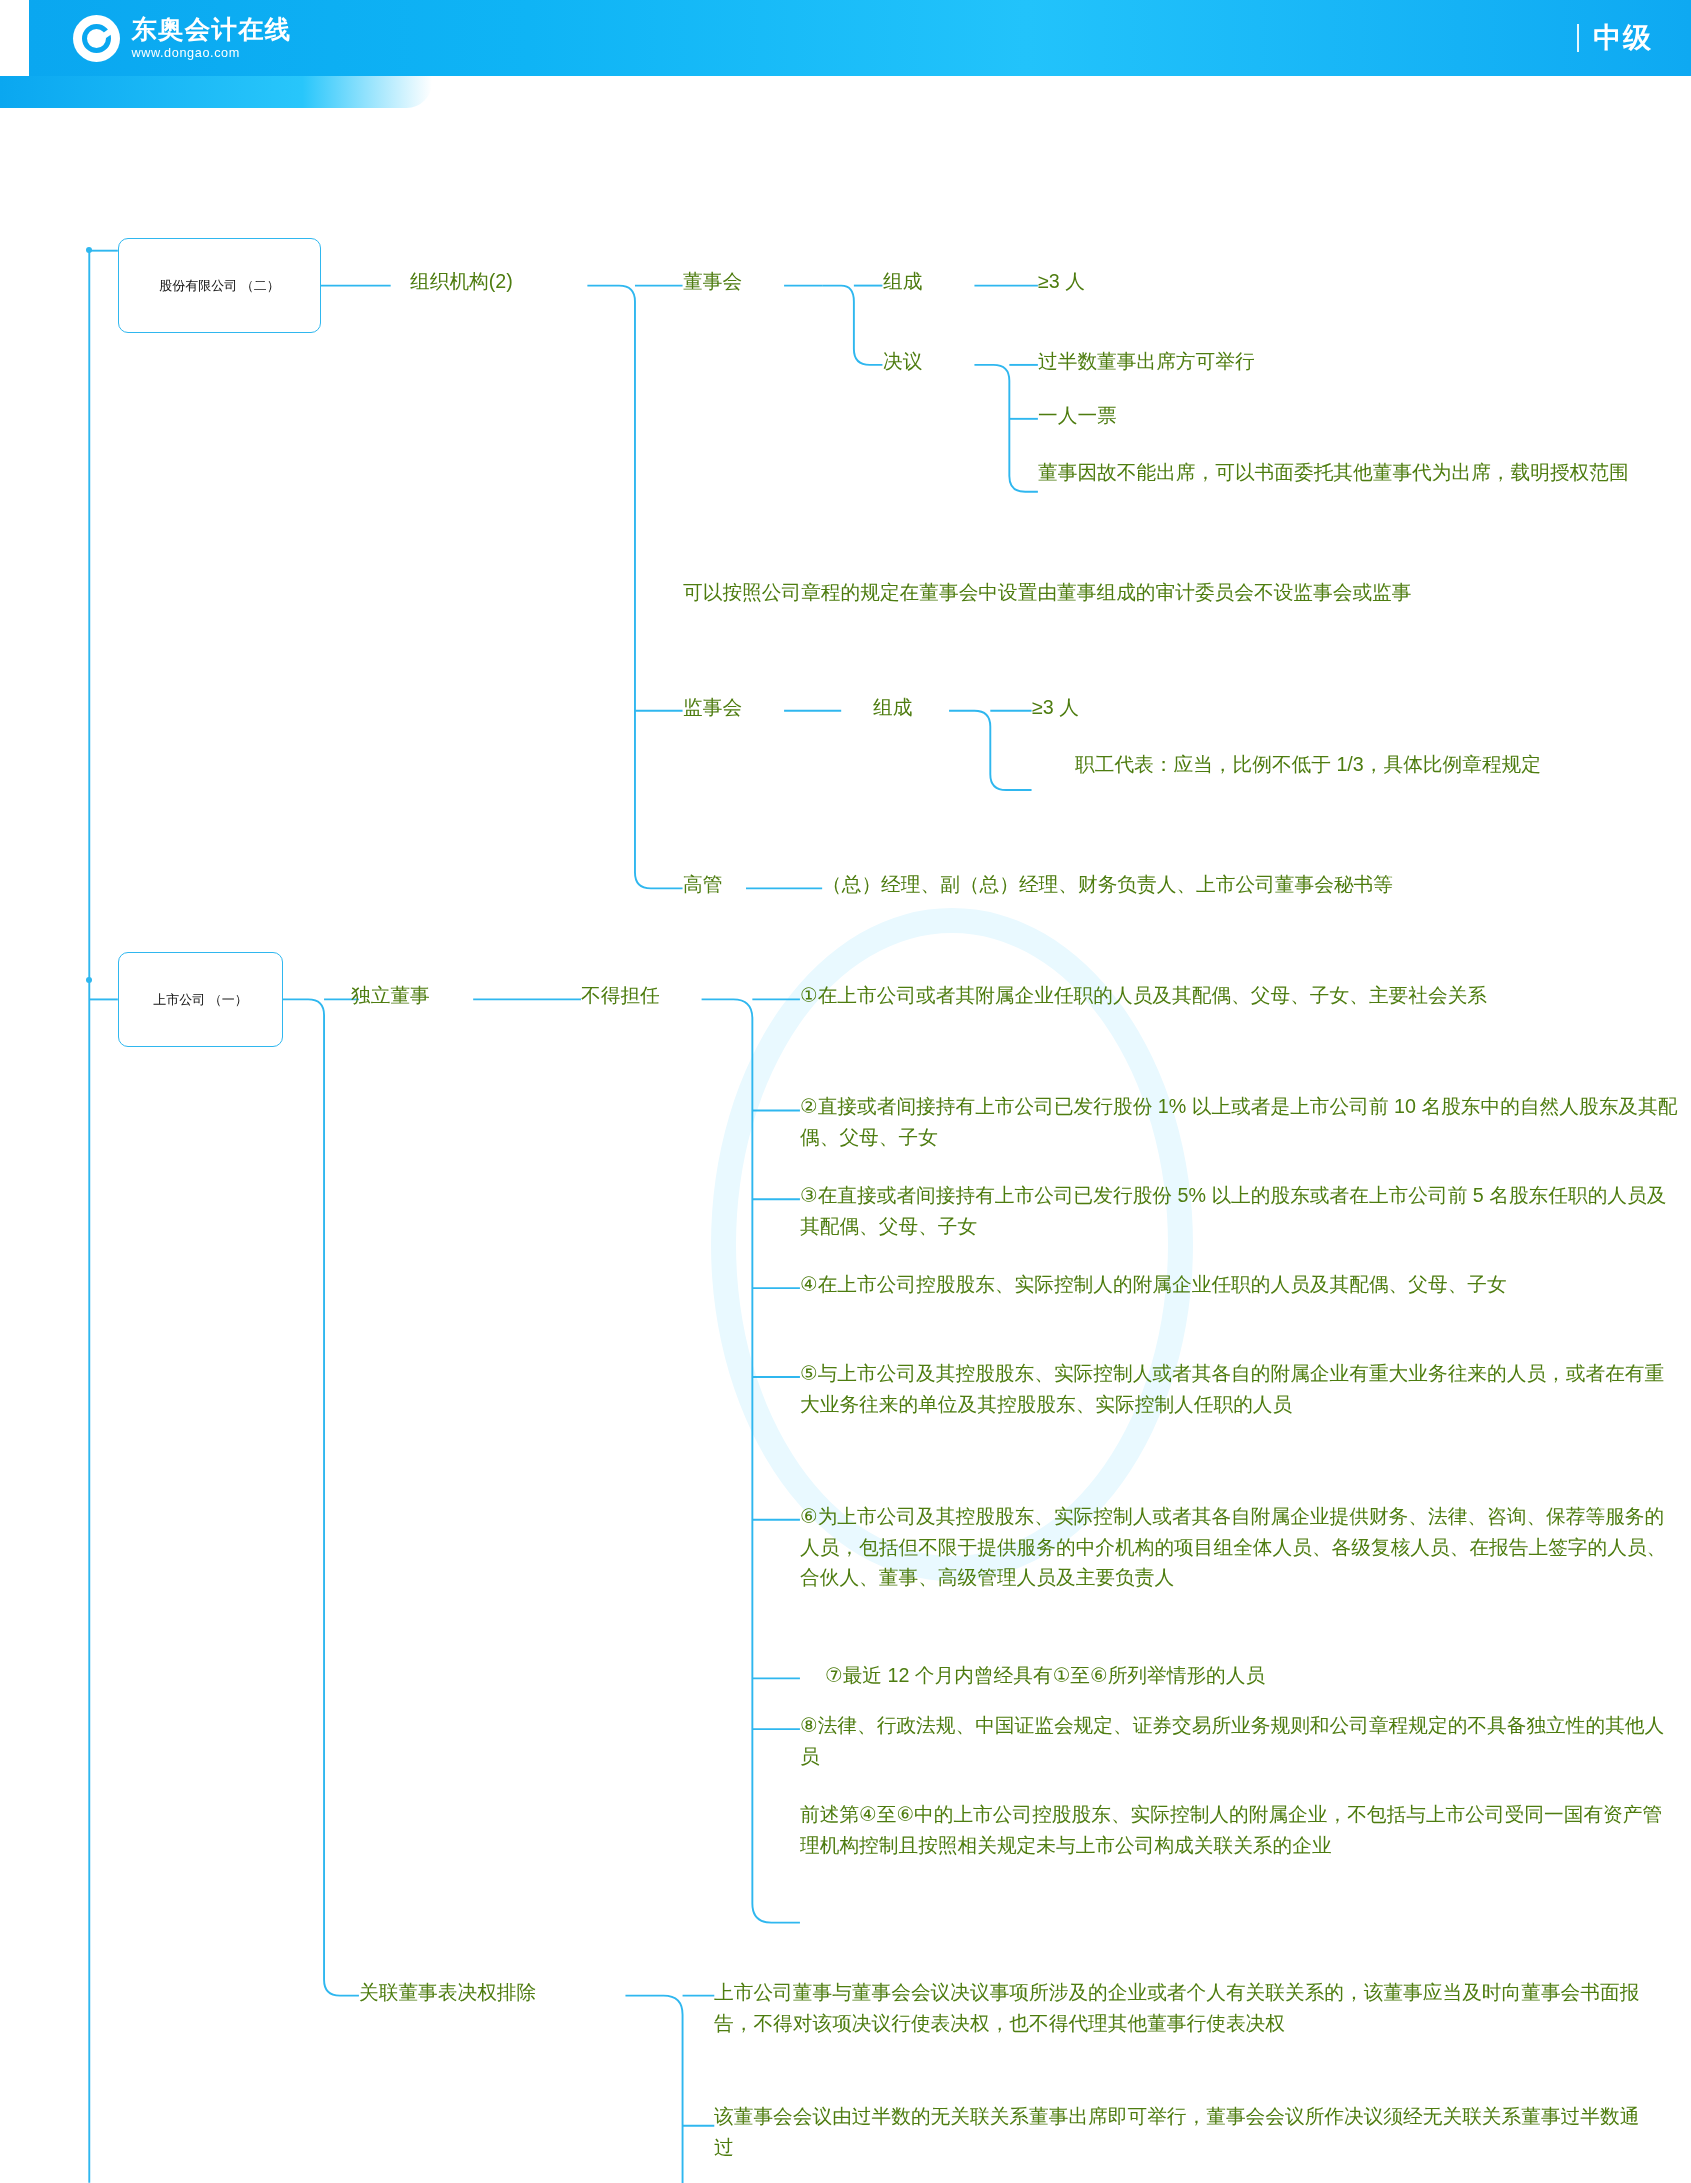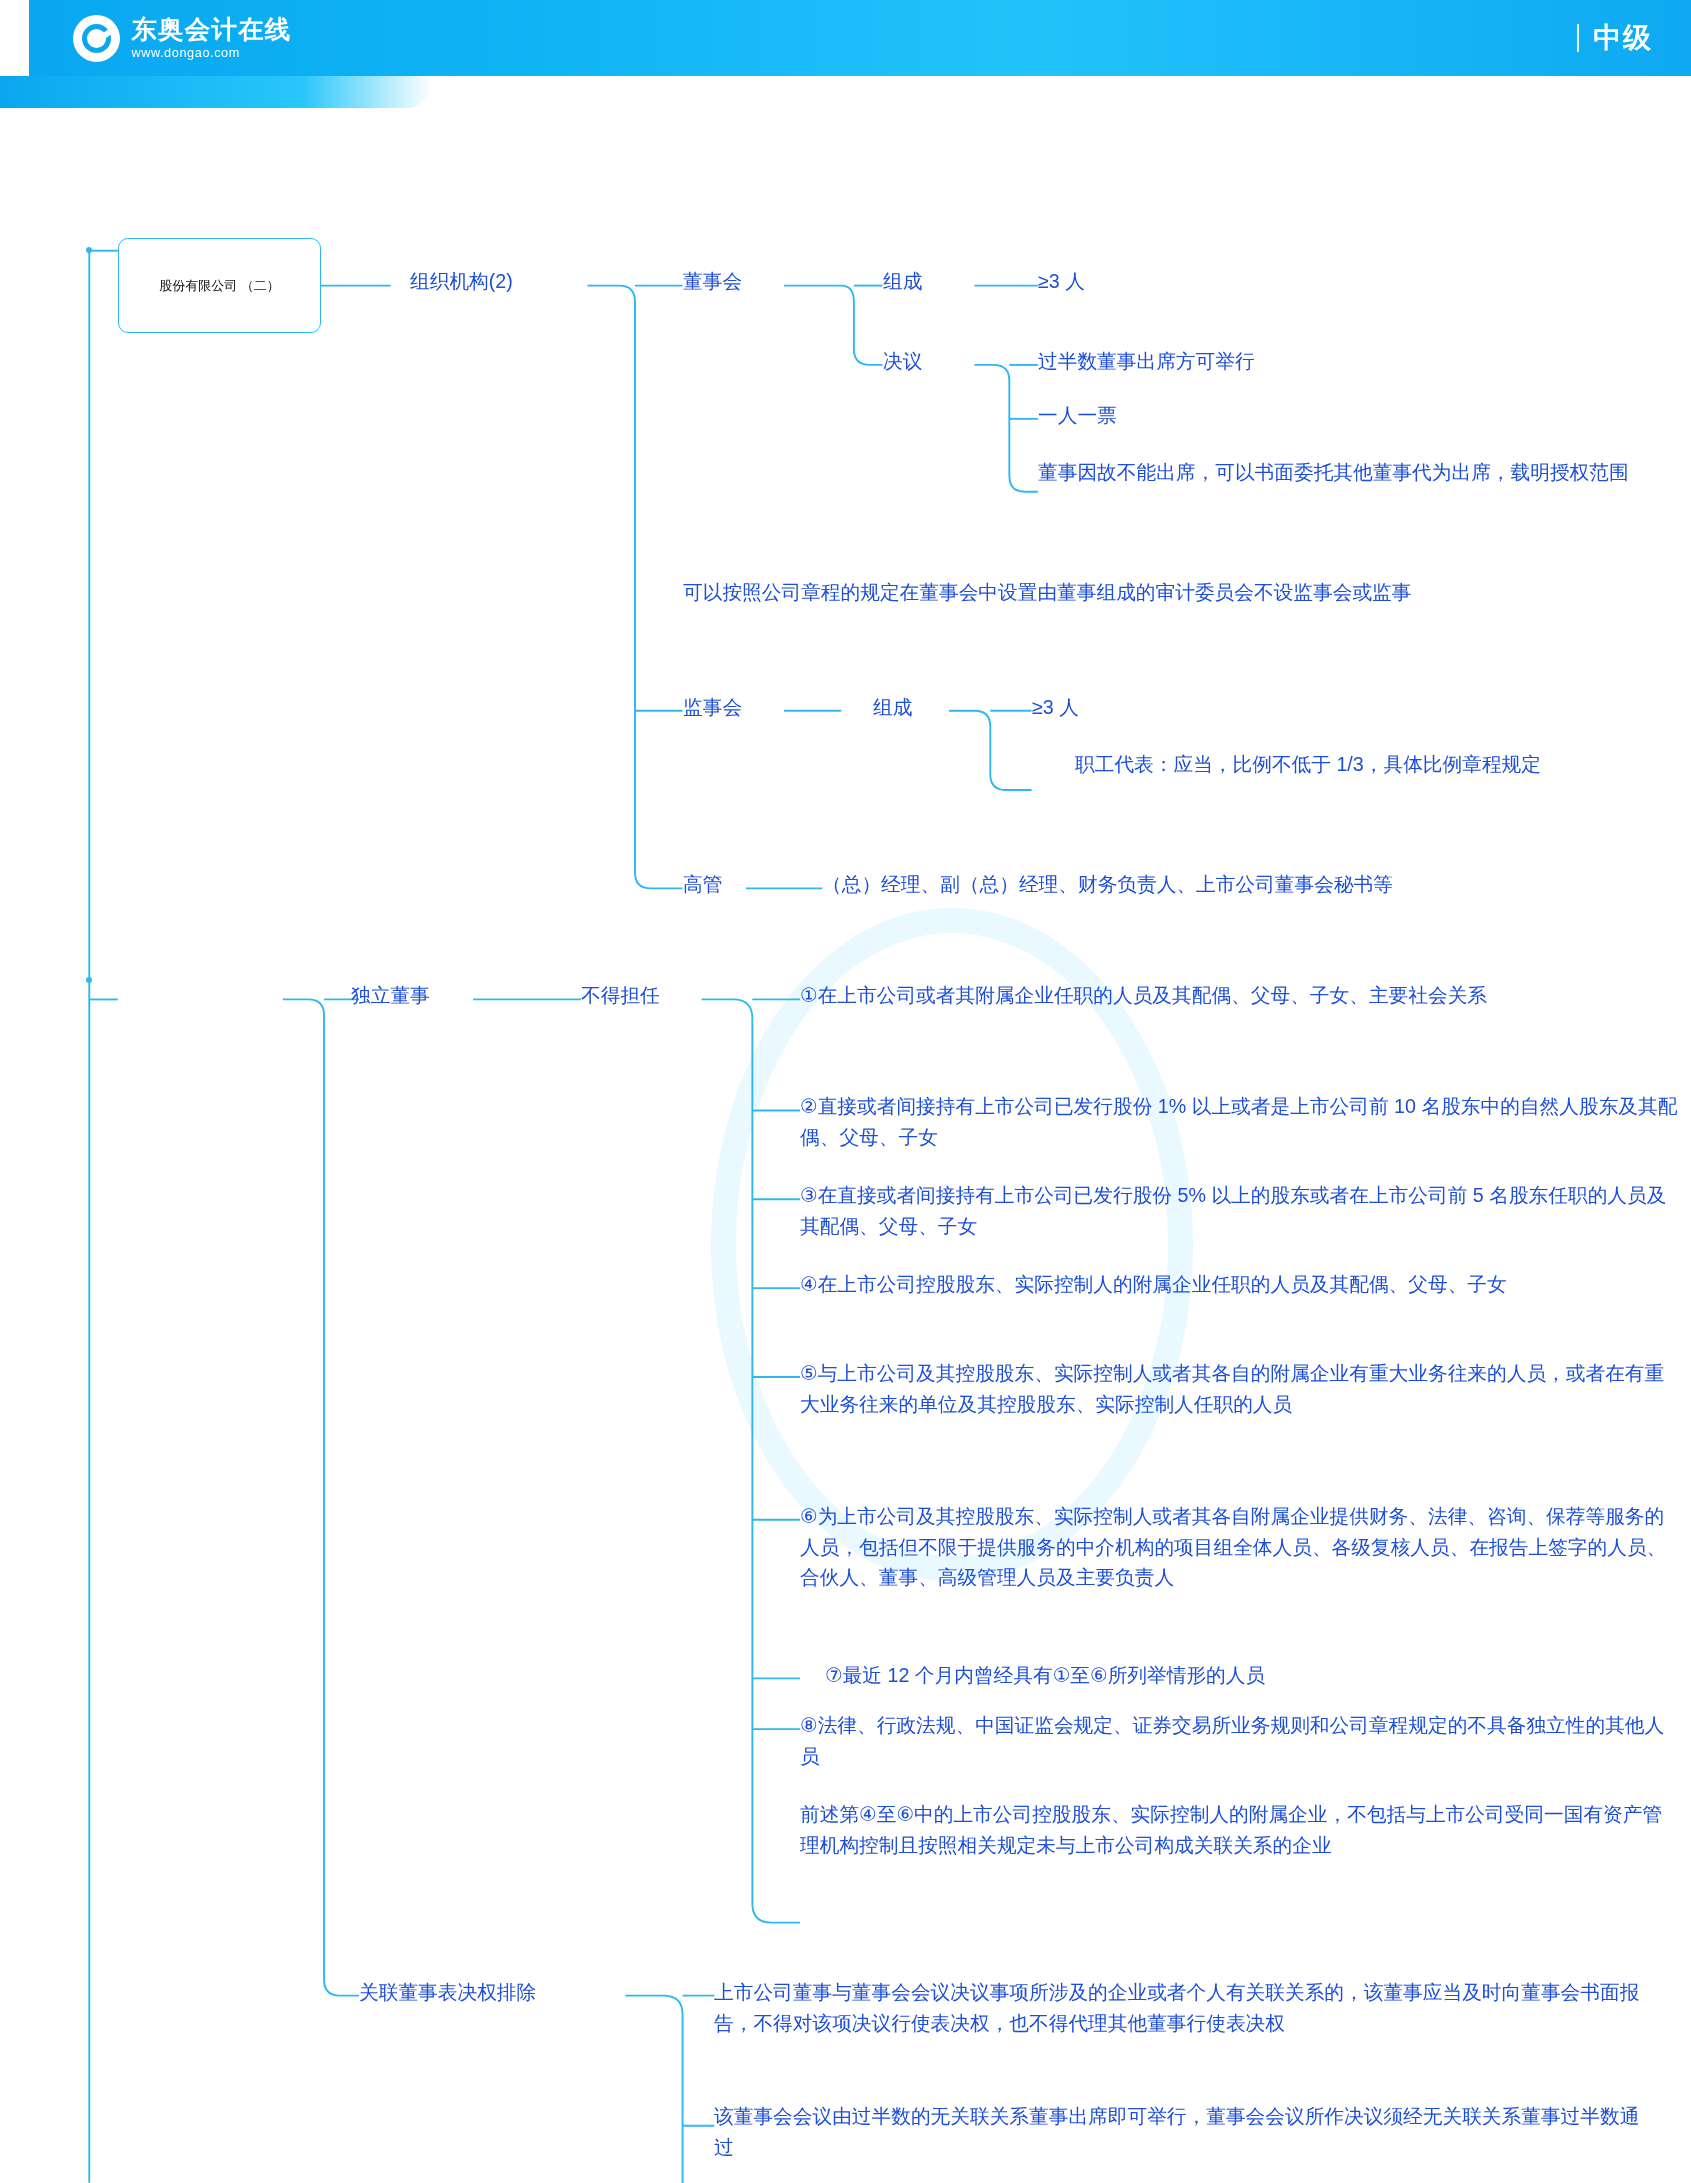--- a/index.html
+++ b/index.html
@@ -90,21 +90,21 @@
   svg.lines {
     position: absolute;
     left: 0; top: 0;
     width: 1691px; height: 2107px;
     pointer-events: none;
     z-index: 1;
   }
   .node {
     position: absolute;
     z-index: 2;
-    color: #1d4ed8;
+    color: #4d7c0f;
     font-size: 19.7px;
     line-height: 1.55;
     white-space: pre-wrap;
   }
   .root-node {
     position: absolute;
     z-index: 2;
     border: 1.3px solid #2fb7ef;
     border-radius: 10px;
     background: #ffffff;
@@ -228,20 +228,22 @@
     <div class="node" style="left:844px; top:616px; width:102px;">组成</div>
 
     <div class="node" style="left:1003px; top:616px; width:190px;">≥3 人</div>
 
     <div class="node" style="left:1003px; top:673px; width:641px;margin-left:43px;">职工代表：应当，比例不低于 1/3，具体比例章程规定</div>
 
     <div class="node" style="left:654px; top:793px; width:102px;">高管</div>
 
     <div class="node" style="left:793px; top:793px; width:844px;">（总）经理、副（总）经理、财务负责人、上市公司董事会秘书等</div>
 
+    <div class="root-node" style="left:89px; top:876px; width:165px; height:95px;">上市公司
+（一）</div>
 
     <div class="node" style="left:322px; top:904px; width:140px;">独立董事</div>
 
     <div class="node" style="left:552px; top:904px; width:140px;">不得担任</div>
 
     <div class="node" style="left:771px; top:904px; width:879px;">①在上市公司或者其附属企业任职的人员及其配偶、父母、子女、主要社会关系</div>
     <div class="node" style="left:771px; top:1015px; width:879px;">②直接或者间接持有上市公司已发行股份 1% 以上或者是上市公司前 10 名股东中的自然人股东及其配偶、父母、子女</div>
     <div class="node" style="left:771px; top:1104px; width:879px;">③在直接或者间接持有上市公司已发行股份 5% 以上的股东或者在上市公司前 5 名股东任职的人员及其配偶、父母、子女</div>
     <div class="node" style="left:771px; top:1193px; width:879px;">④在上市公司控股股东、实际控制人的附属企业任职的人员及其配偶、父母、子女</div>
     <div class="node" style="left:771px; top:1282px; width:879px;">⑤与上市公司及其控股股东、实际控制人或者其各自的附属企业有重大业务往来的人员，或者在有重大业务往来的单位及其控股股东、实际控制人任职的人员</div>

